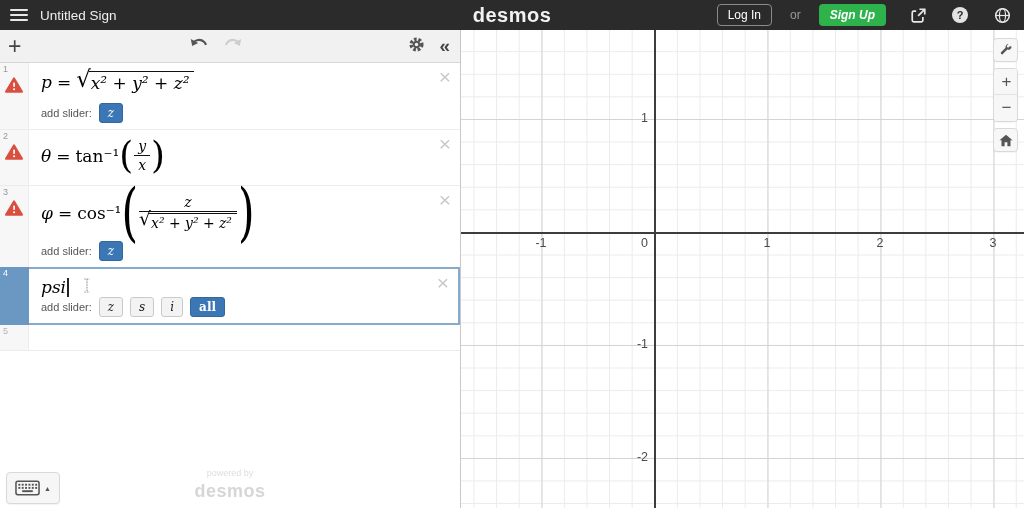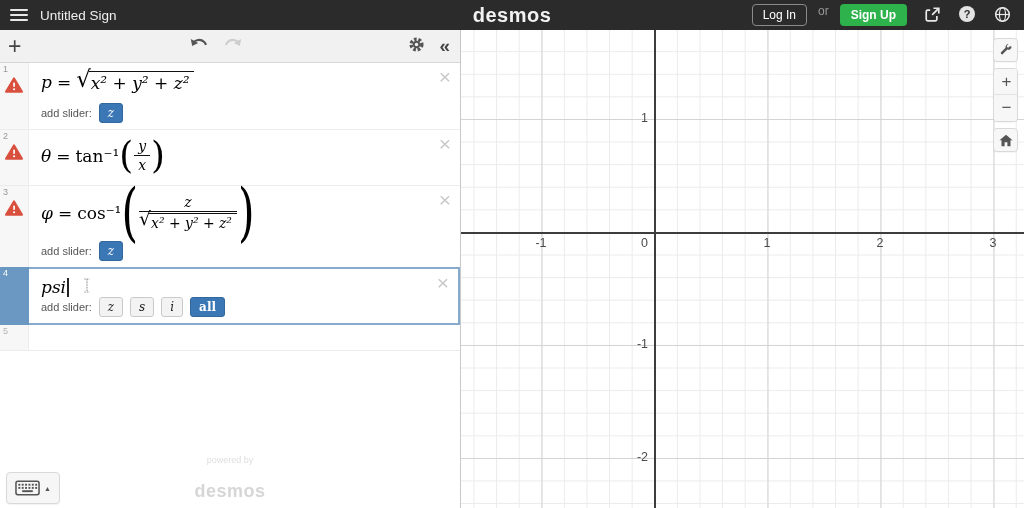--- a/index.html
+++ b/index.html
@@ -8,26 +8,26 @@
 
   
   .header{position:absolute;left:0;top:0;width:100%;height:30px;background:#2b2b2b;
     display:flex;align-items:center;z-index:30;}
   .hamburger{width:18px;height:13px;margin-left:10px;display:flex;flex-direction:column;
     justify-content:space-between;cursor:pointer;}
   .hamburger span{display:block;height:2.4px;background:#e8e8e8;border-radius:1px;}
   .doc-title{color:#efefef;font-size:13.5px;margin-left:12px;}
   .logo{position:absolute;left:50%;transform:translateX(-50%);color:#f2f2f2;
     font-size:20px;font-weight:bold;letter-spacing:0.5px;}
-  .hdr-right{margin-left:auto;display:flex;align-items:flex-start;gap:9px;padding-right:12px;}
+  .hdr-right{margin-left:auto;display:flex;align-items:center;gap:16px;padding-right:12px;}
   .btn-login{color:#fff;font-size:12px;border:1px solid #8a8a8a;border-radius:4px;
     padding:3px 10px;background:transparent;cursor:pointer;}
   .or{color:#9a9a9a;font-size:12px;margin:0 2px;}
   .btn-signup{color:#fff;font-size:12px;font-weight:bold;border:none;border-radius:4px;
-    padding:4px 11px;background:#2db24c;cursor:pointer;}
+    padding:4px 11px;background:#2db24c;cursor:pointer;font-style:italic;}
   .hdr-icon{width:20px;height:20px;display:flex;align-items:center;justify-content:center;
     cursor:pointer;margin-left:6px;}
   .help-circle{width:16px;height:16px;border-radius:50%;background:#e3e3e3;color:#2b2b2b;
     font-size:11px;font-weight:bold;display:flex;align-items:center;justify-content:center;}
 
   
   .panel{position:absolute;left:0;top:30px;width:461px;bottom:0;background:#fff;
     border-right:1px solid #c9c9c9;box-sizing:border-box;z-index:20;}
   .exp-toolbar{position:relative;height:32px;background:#f1f1f1;border-bottom:1px solid #d7d7d7;
     box-shadow:0 1px 2px rgba(0,0,0,0.07);}
@@ -77,21 +77,21 @@
   .chip{font-family:"DejaVu Serif",serif;font-style:italic;font-size:12px;line-height:1.2;
     padding:2px 8px;border:1px solid #c9c9c9;border-radius:3px;background:#f3f3f3;color:#222;cursor:pointer;}
   .chip.active{background:#3b77b5;border-color:#33689d;color:#fff;}
   .chip.upright{font-style:normal;font-weight:bold;}
 
   .kbd-btn{position:absolute;left:6px;bottom:4px;width:52px;height:30px;background:#f6f6f6;
     border:1px solid #d9d9d9;border-radius:4px;display:flex;align-items:center;justify-content:center;
     gap:4px;cursor:pointer;box-shadow:0 1px 1px rgba(0,0,0,0.05);}
   .kbd-caret{font-size:7px;color:#555;}
   .watermark{position:absolute;left:180px;bottom:8px;width:100px;text-align:center;line-height:1;}
-  .wm-small{display:block;font-size:9px;color:#dedede;margin-bottom:17px;}
+  .wm-small{display:block;font-size:9px;color:#dedede;margin-bottom:4px;}
   .wm-brand{display:block;font-size:18px;font-weight:bold;color:#d6d6d6;letter-spacing:0.5px;}
 
   
   .graph{position:absolute;left:461px;top:30px;right:0;bottom:0;background-color:#fff;overflow:hidden;
     background-image:
       linear-gradient(to right,#d4d4d4 1px,transparent 1px),
       linear-gradient(to bottom,#d4d4d4 1px,transparent 1px),
       linear-gradient(to right,#ebebeb 1px,transparent 1px),
       linear-gradient(to bottom,#ebebeb 1px,transparent 1px);
     background-size:113px 100%,100% 113px,22.6px 100%,100% 22.6px;

